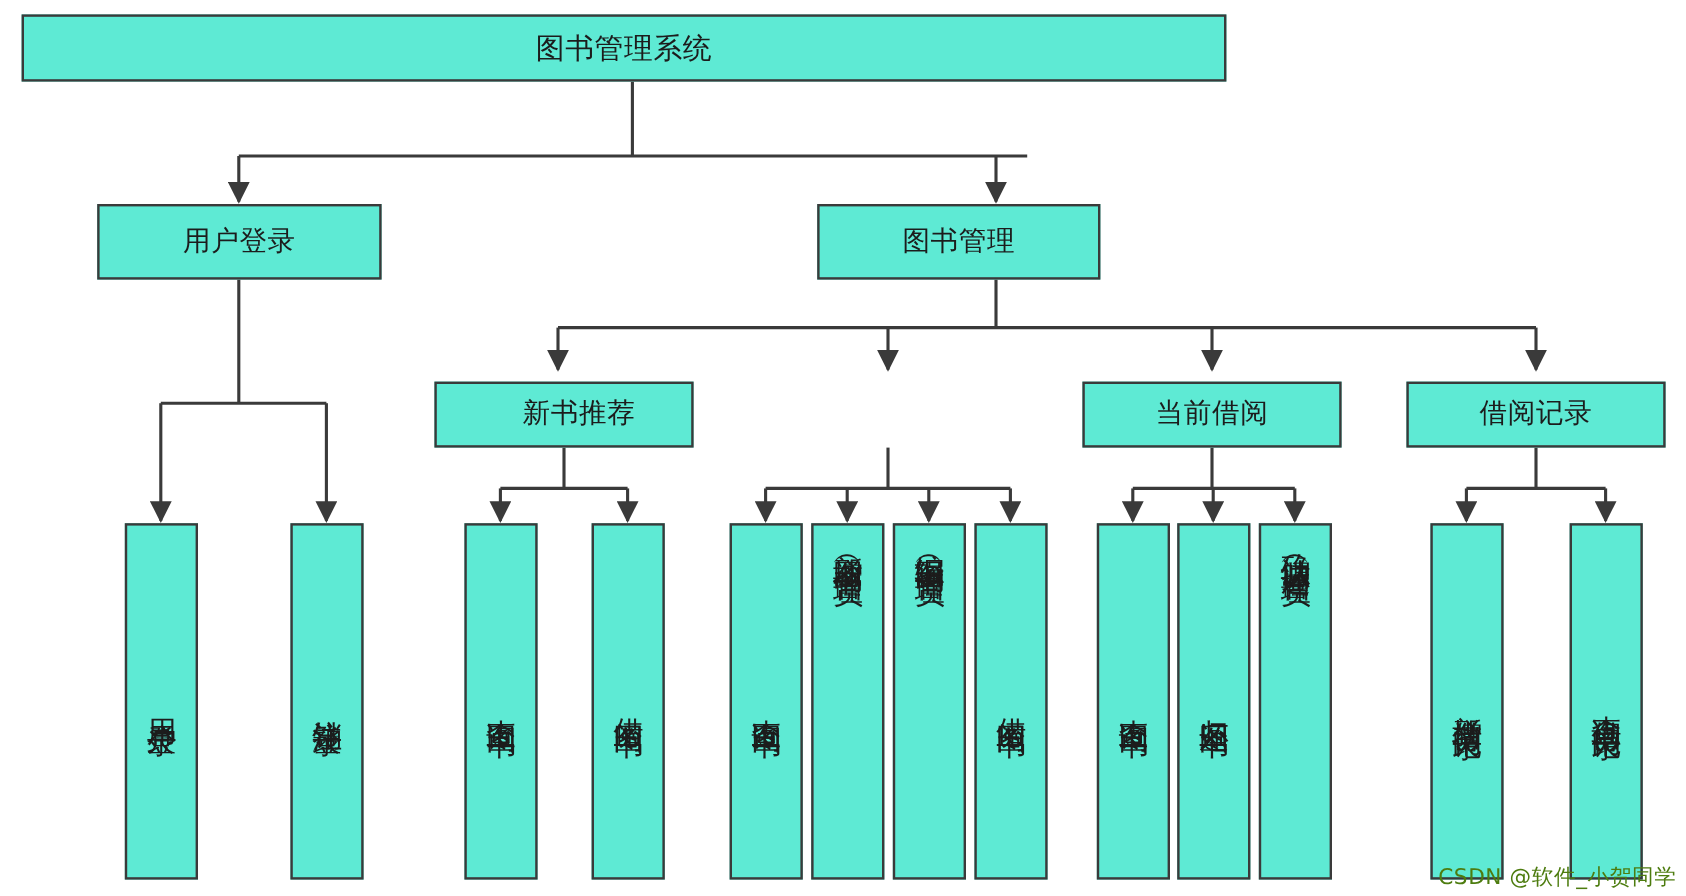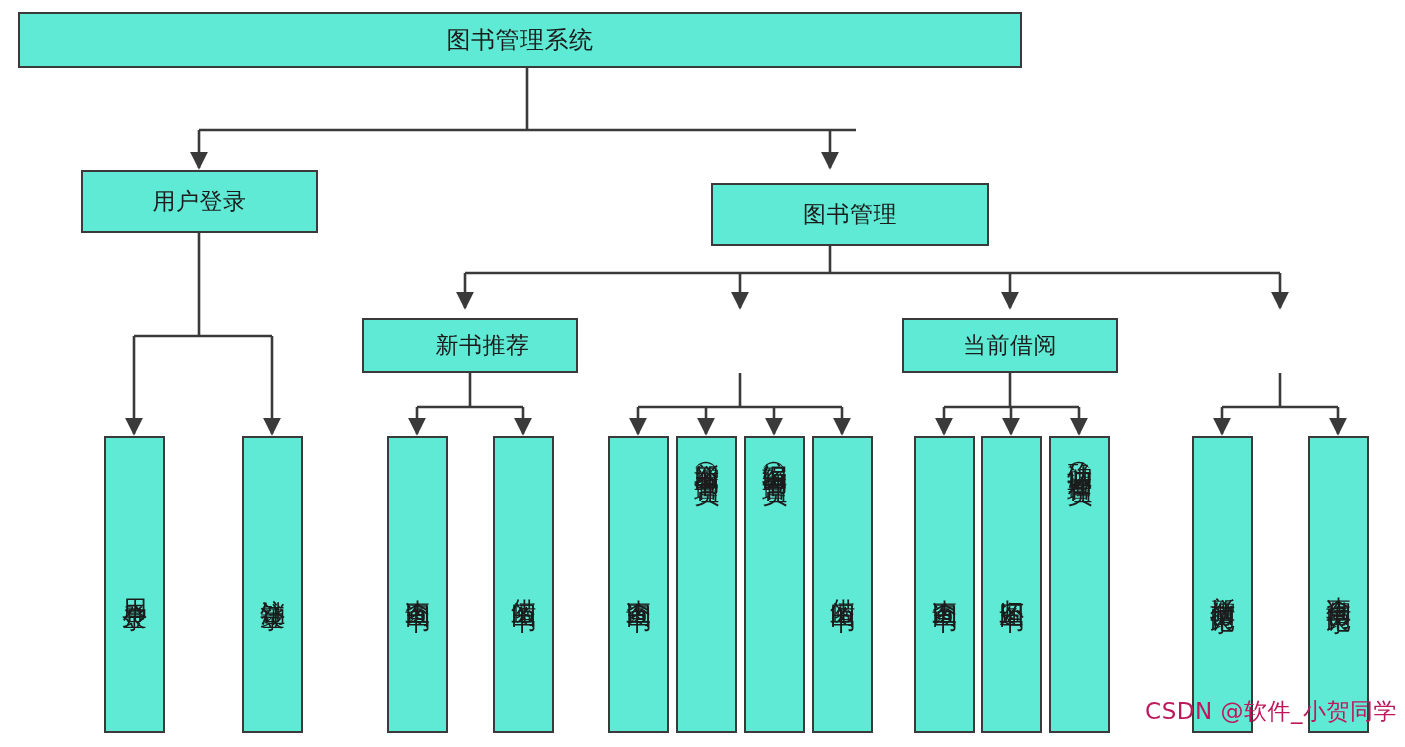--- a/index.html
+++ b/index.html
@@ -63,23 +63,23 @@
     letter-spacing: 3px;
     white-space: nowrap;
   }
   
   .node.vert.toptext {
     align-items: flex-start;
   }
   #watermark {
     position: absolute;
     right: 8px;
-    bottom: 20px;
-    font-size: 23px;
-    color: #be185d;
+    bottom: 4px;
+    font-size: 18px;
+    color: #4d7c0f;
     letter-spacing: 0.5px;
     white-space: nowrap;
   }
 </style>
 </head>
 <body>
 
 <div id="diagram-root">
 
   <svg id="wires" viewBox="0 0 1405 747" width="1405" height="747" xmlns="http://www.w3.org/2000/svg">
@@ -133,30 +133,33 @@
     </g>
   </svg>
 
   <div class="node horiz root" style="left:18px; top:12px; width:1004px; height:56px;">
     <span class="label">图书管理系统</span>
   </div>
 
   <div class="node horiz" style="left:81px; top:170px; width:237px; height:63px;">
     <span class="label">用户登录</span>
   </div>
-  <div class="node horiz" style="left:711px; top:170px; width:278px; height:63px;margin-top:13px;">
+  <div class="node horiz" style="left:681px; top:170px; width:236px; height:63px;">
     <span class="label">图书管理</span>
   </div>
 
   <div class="node horiz" style="left:362px; top:318px; width:216px; height:55px;padding-left:25px;">
     <span class="label">新书推荐</span>
   </div>
   <div class="node horiz" style="left:902px; top:318px; width:216px; height:55px;">
     <span class="label">当前借阅</span>
   </div>
+  <div class="node horiz" style="left:1172px; top:318px; width:216px; height:55px;">
+    <span class="label">借阅记录</span>
+  </div>
 
   <div class="node vert" style="left:104px; top:436px; width:61px; height:297px;">
     <span class="label">用户登录</span>
   </div>
   <div class="node vert" style="left:242px; top:436px; width:61px; height:297px;">
     <span class="label">注销登录</span>
   </div>
 
   <div class="node vert" style="left:387px; top:436px; width:61px; height:297px;">
     <span class="label">查询图书</span>

